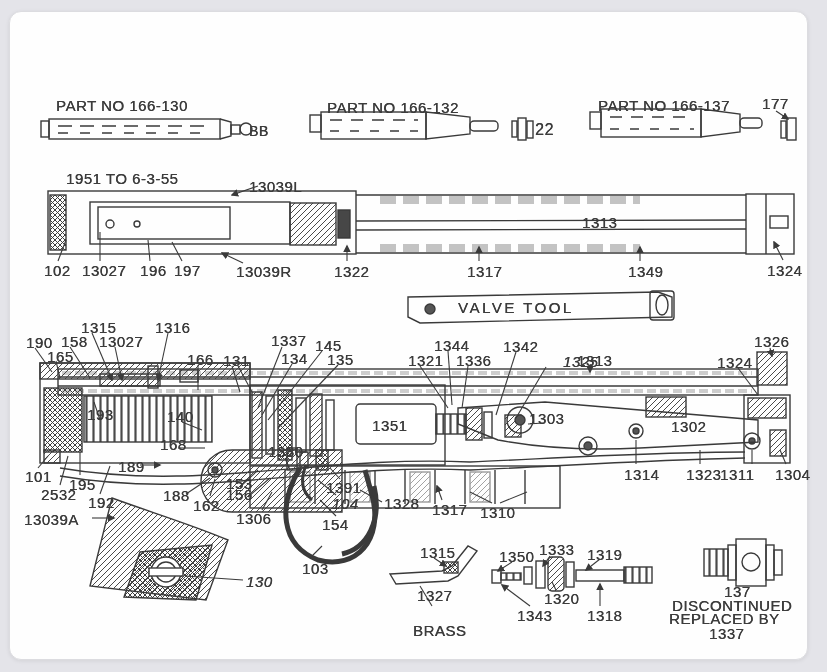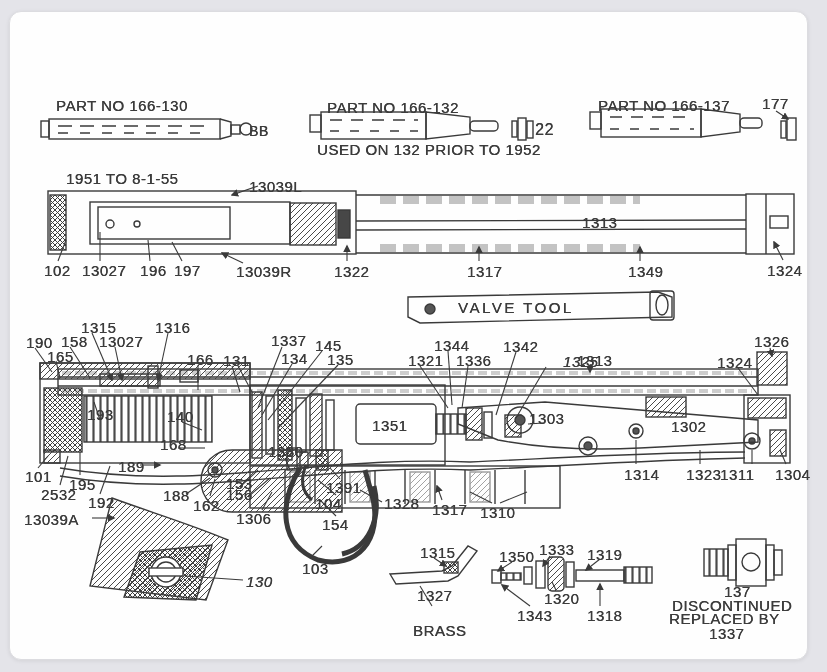--- a/index.html
+++ b/index.html
@@ -270,24 +270,23 @@
       <line x1="600" y1="559" x2="586" y2="570" marker-end="url(#arr)"></line>
       <line x1="556" y1="590" x2="552" y2="582"></line>
       <line x1="530" y1="606" x2="502" y2="585" marker-end="url(#arr)"></line>
       <line x1="600" y1="606" x2="600" y2="584" marker-end="url(#arr)"></line>
     </g>
   </svg>
 
   <div id="labels">
       <div class="callout" style="left: 56px; top: 98px;">PART NO 166-130</div>
       <div class="callout" style="left: 249px; top: 124px; font-size: 14px;">BB</div>
-      <div class="callout" style="left: 66px; top: 171px;">1951 TO 8-1-55</div>
+      <div class="callout" style="left: 66px; top: 171px;">1951 TO 6-3-55</div>
       <div class="callout" style="left: 327px; top: 100px;">PART NO 166-132</div>
       <div class="callout" style="left: 535px; top: 122px; font-size: 16px;">22</div>
-      <div class="callout" style="left: 317px; top: 142px;">USED ON 132 PRIOR TO 1952</div>
       <div class="callout" style="left: 598px; top: 98px;">PART NO 166-137</div>
       <div class="callout" style="left: 762px; top: 96px;">177</div>
       <div class="callout" style="left: 249px; top: 179px;">13039L</div>
       <div class="callout" style="left: 582px; top: 215px;">1313</div>
       <div class="callout" style="left: 44px; top: 263px;">102</div>
       <div class="callout" style="left: 82px; top: 263px;">13027</div>
       <div class="callout" style="left: 140px; top: 263px;">196</div>
       <div class="callout" style="left: 174px; top: 263px;">197</div>
       <div class="callout" style="left: 236px; top: 264px;">13039R</div>
       <div class="callout" style="left: 334px; top: 264px;">1322</div>
@@ -326,21 +325,21 @@
       <div class="callout" style="left: 69px; top: 477px;">195</div>
       <div class="callout" style="left: 41px; top: 487px;">2532</div>
       <div class="callout" style="left: 88px; top: 495px;">192</div>
       <div class="callout" style="left: 163px; top: 488px;">188</div>
       <div class="callout" style="left: 226px; top: 476px;">153</div>
       <div class="callout" style="left: 226px; top: 487px;">156</div>
       <div class="callout" style="left: 193px; top: 498px;">162</div>
       <div class="callout" style="left: 236px; top: 511px;">1306</div>
       <div class="callout" style="left: 268px; top: 444px;">1380</div>
       <div class="callout" style="left: 326px; top: 480px;">1391</div>
-      <div class="callout" style="left: 315px; top: 496px;">104</div>
+      <div class="callout" style="left: 332px; top: 496px; font-style: italic;">104</div>
       <div class="callout" style="left: 322px; top: 517px;">154</div>
       <div class="callout" style="left: 384px; top: 496px;">1328</div>
       <div class="callout" style="left: 432px; top: 502px;">1317</div>
       <div class="callout" style="left: 480px; top: 505px;">1310</div>
       <div class="callout" style="left: 624px; top: 467px;">1314</div>
       <div class="callout" style="left: 686px; top: 467px;">1323</div>
       <div class="callout" style="left: 720px; top: 467px;">1311</div>
       <div class="callout" style="left: 775px; top: 467px;">1304</div>
       <div class="callout" style="left: 24px; top: 512px;">13039A</div>
       <div class="callout" style="left: 246px; top: 574px; font-style: italic;">130</div>

